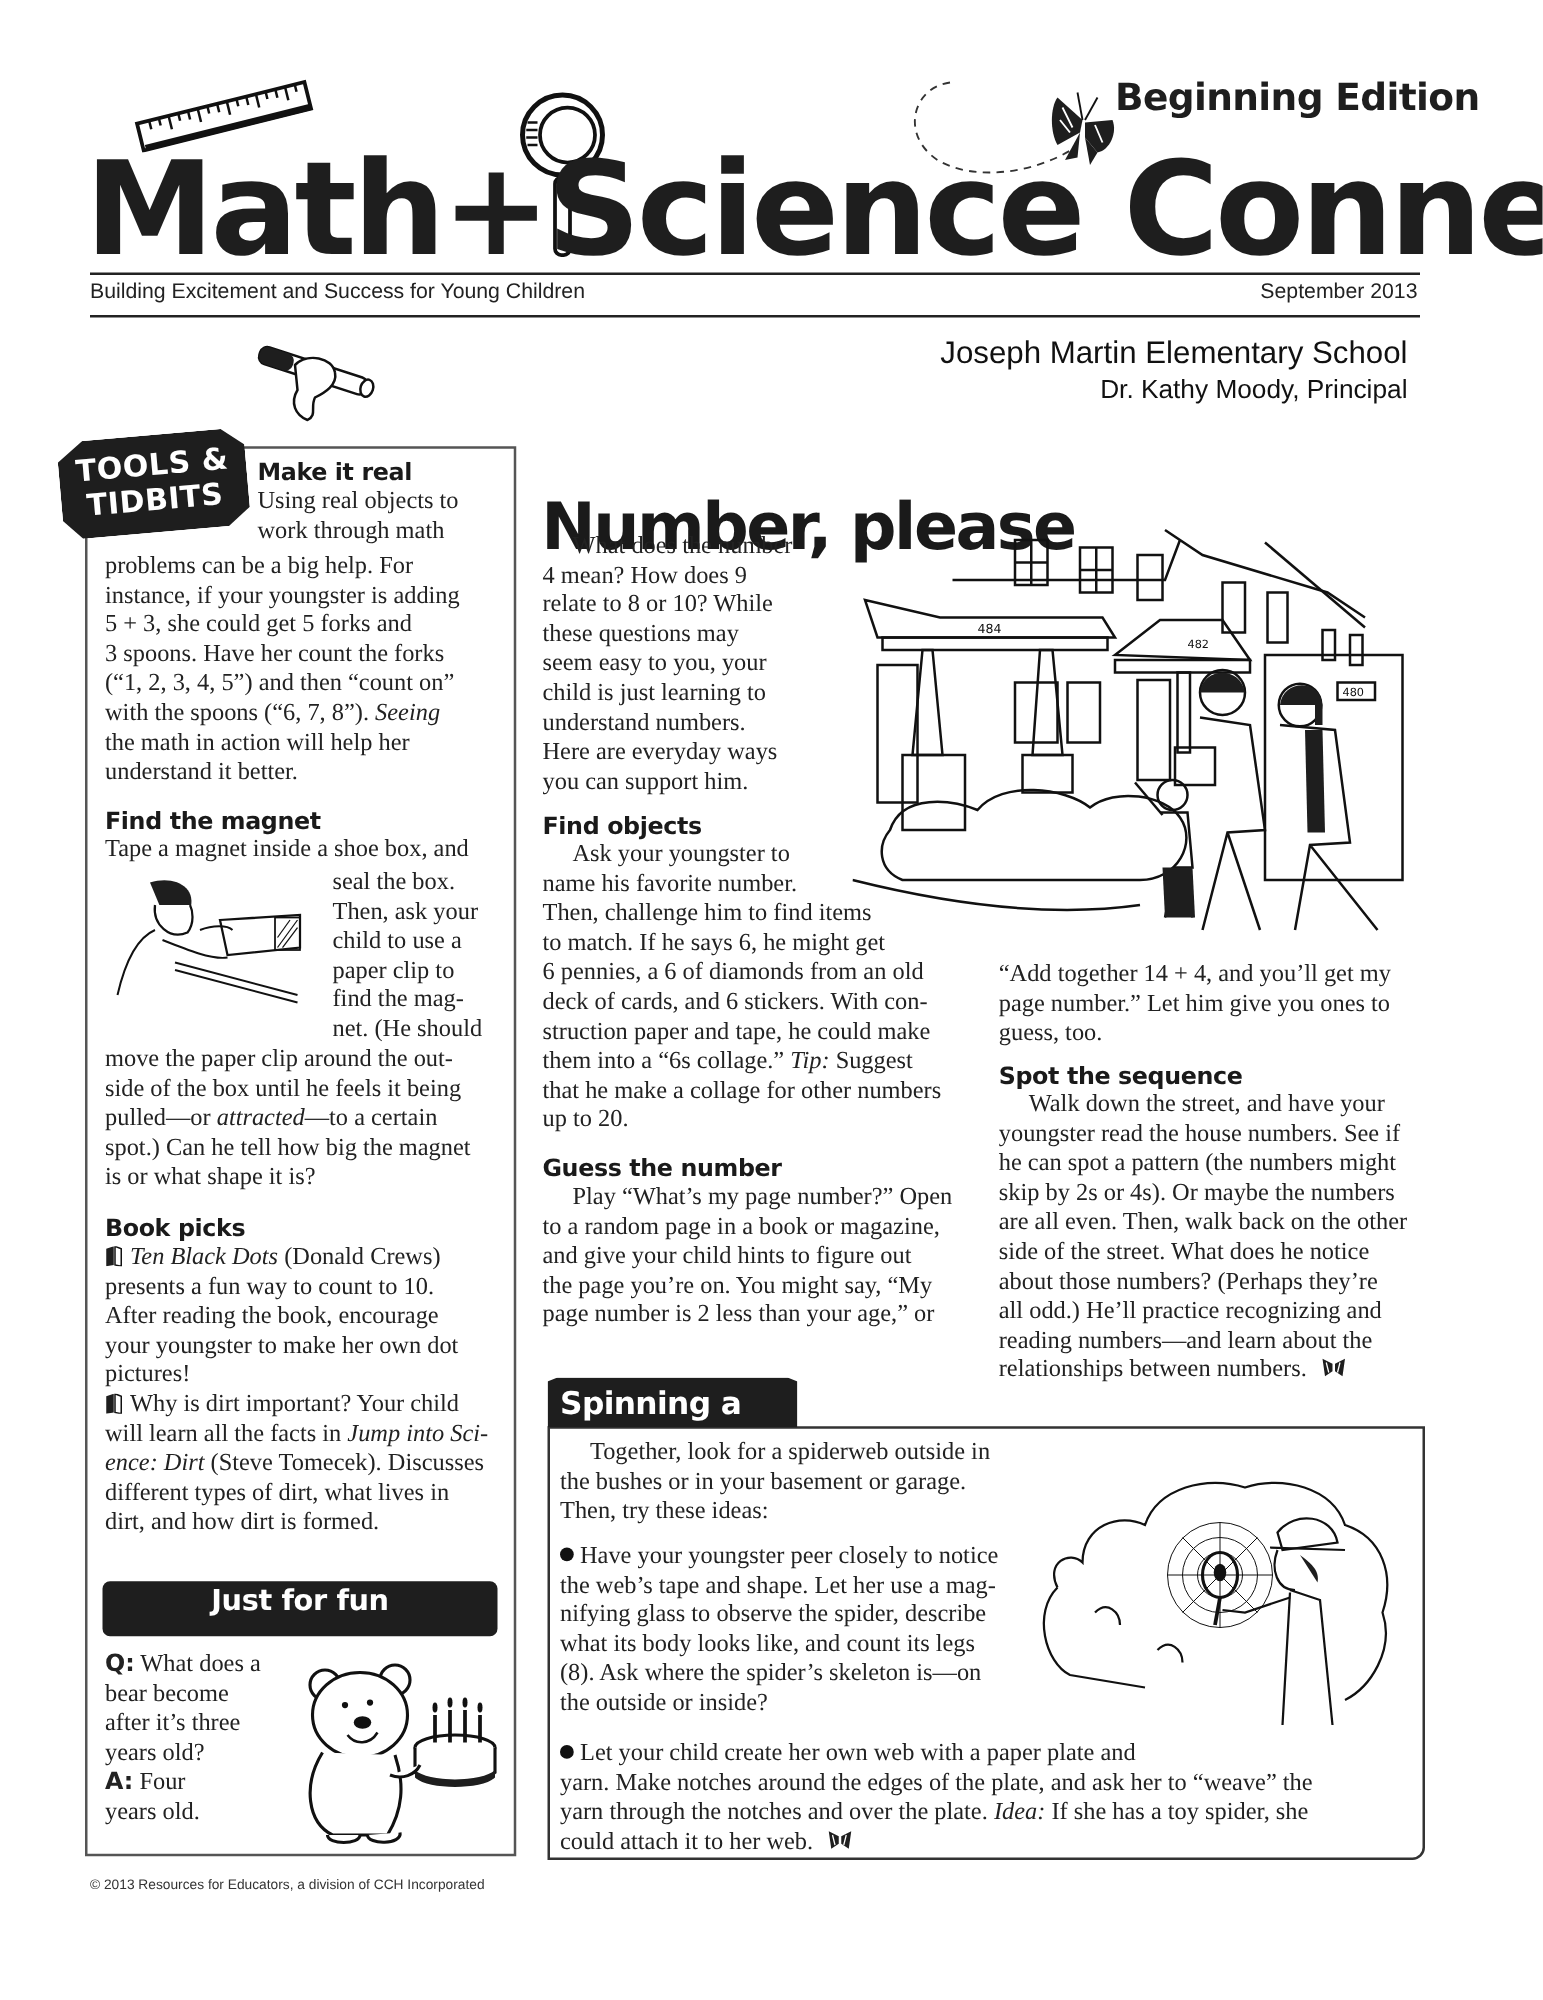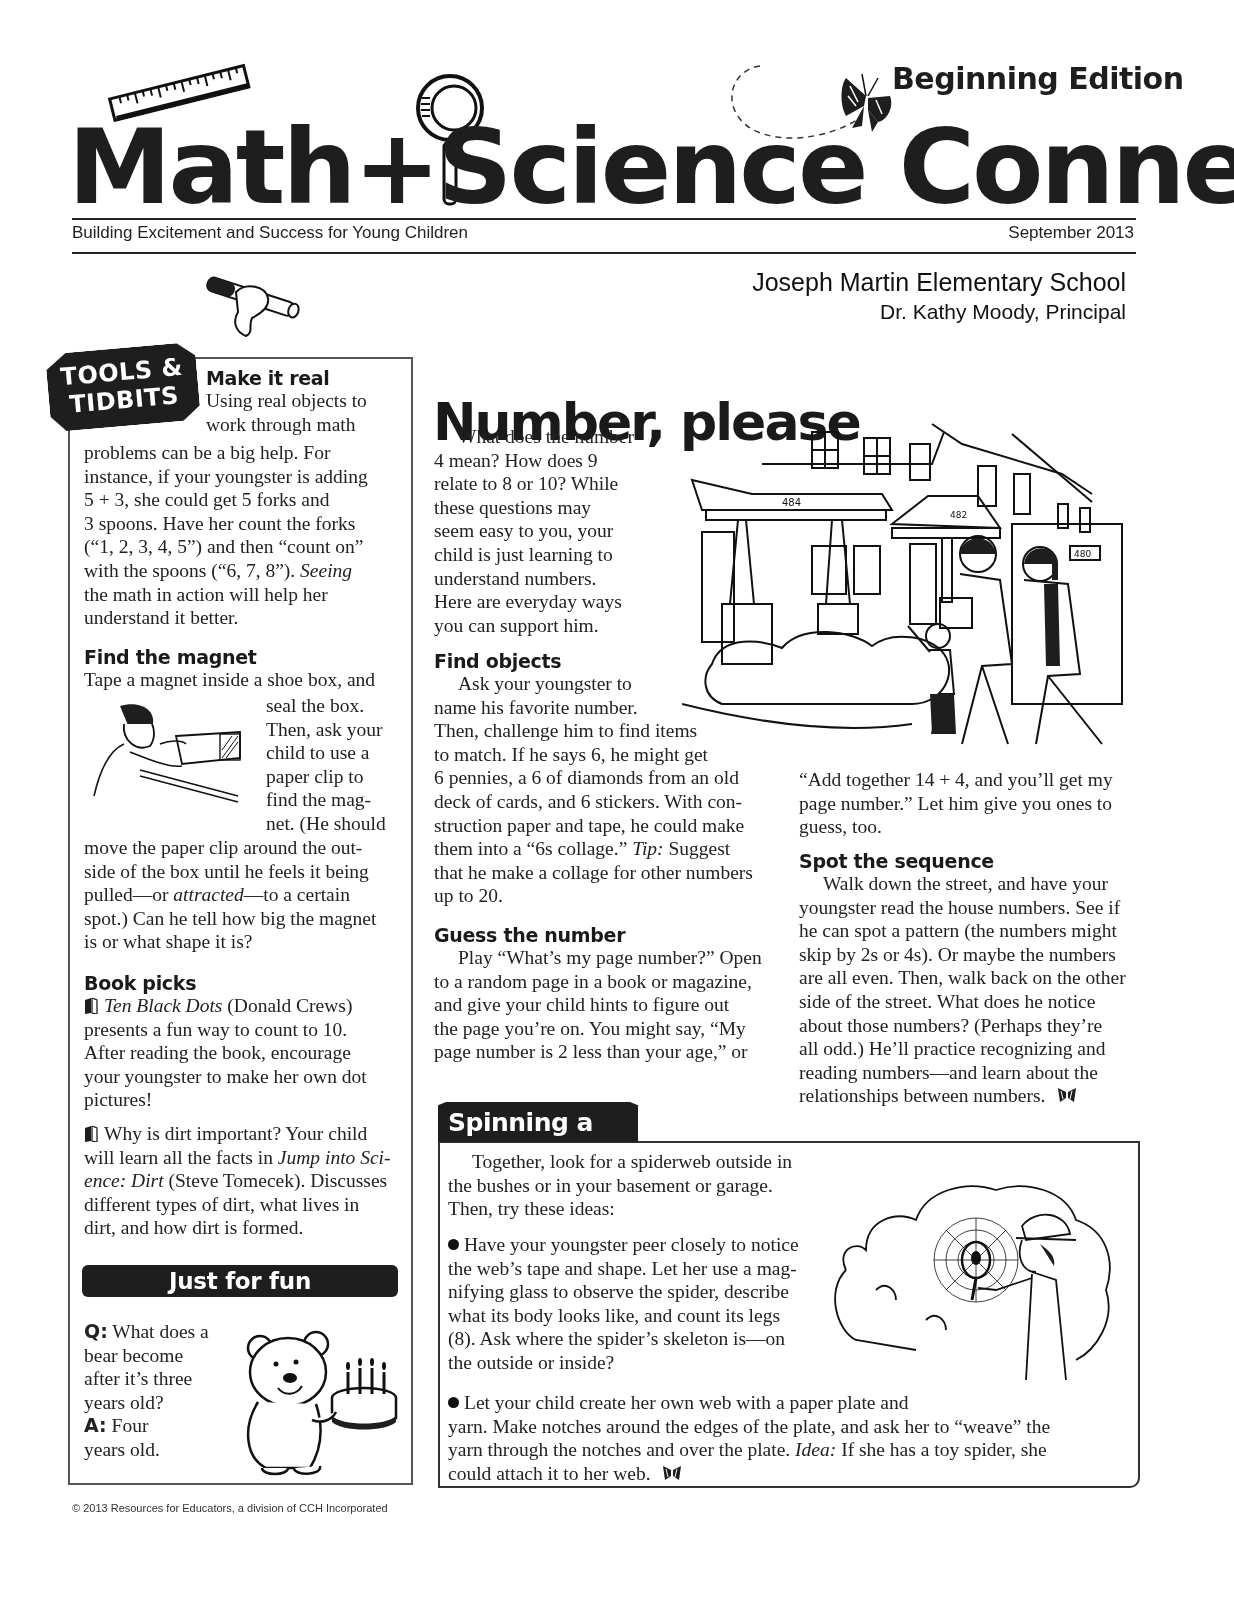--- a/index.html
+++ b/index.html
@@ -52,21 +52,21 @@
   }
   .side-head {
     font-family: "DejaVu Sans", "Liberation Sans", sans-serif; font-weight: bold;
     font-size: 19px; color: #1a1a1a; letter-spacing: -0.3px;
   }
   .body-text { font-size: 19.5px; line-height: 23.6px; color: #222; }
   .body-text i { font-style: italic; }
   .indent { text-indent: 24px; }
 
   .jff-banner {
-    position: absolute; left: 82px; top: 1265px; width: 316px; height: 32px;
+    position: absolute; left: 82px; top: 1265px; width: 316px; height: 44px;
     background: #1e1e1e; color: #fff; border-radius: 6px;
     font-family: "DejaVu Sans", sans-serif; font-weight: bold; font-size: 23px;
     text-align: center; line-height: 32px; letter-spacing: -0.3px;
   }
   .qa-label { font-family: "DejaVu Sans", sans-serif; font-weight: bold; font-size: 19px; }
 
   .copyright {
     position: absolute; left: 72px; top: 1502px; font-family: "Liberation Sans", sans-serif;
     font-size: 11px; color: #333;
   }
@@ -239,21 +239,21 @@
       <svg class="book-glyph" viewBox="0 0 14 16">
           <path d="M1 2 L7 0 L7 15 L1 16 Z" fill="#1e1e1e"></path>
           <path d="M8 0 L13 2 L13 16 L8 15 Z" fill="#fff" stroke="#111" stroke-width="1.2"></path>
         </svg><i>Ten Black Dots</i><span> (Donald Crews)</span>
     </div>
     <div>presents a fun way to count to 10.</div>
     <div>After reading the book, encourage</div>
     <div>your youngster to make her own dot</div>
     <div>pictures!</div>
   </div>
-  <div class="body-text" style="margin-top:10px">
+  <div class="body-text" style="">
     <div>
       <svg class="book-glyph" viewBox="0 0 14 16">
           <path d="M1 2 L7 0 L7 15 L1 16 Z" fill="#1e1e1e"></path>
           <path d="M8 0 L13 2 L13 16 L8 15 Z" fill="#fff" stroke="#111" stroke-width="1.2"></path>
         </svg><span>Why is dirt important? Your child</span>
     </div>
     <div><span>will learn all the facts in </span><i>Jump into Sci-</i></div>
     <div><i>ence: Dirt</i><span> (Steve Tomecek). Discusses</span></div>
     <div>different types of dirt, what lives in</div>
     <div>dirt, and how dirt is formed.</div>

